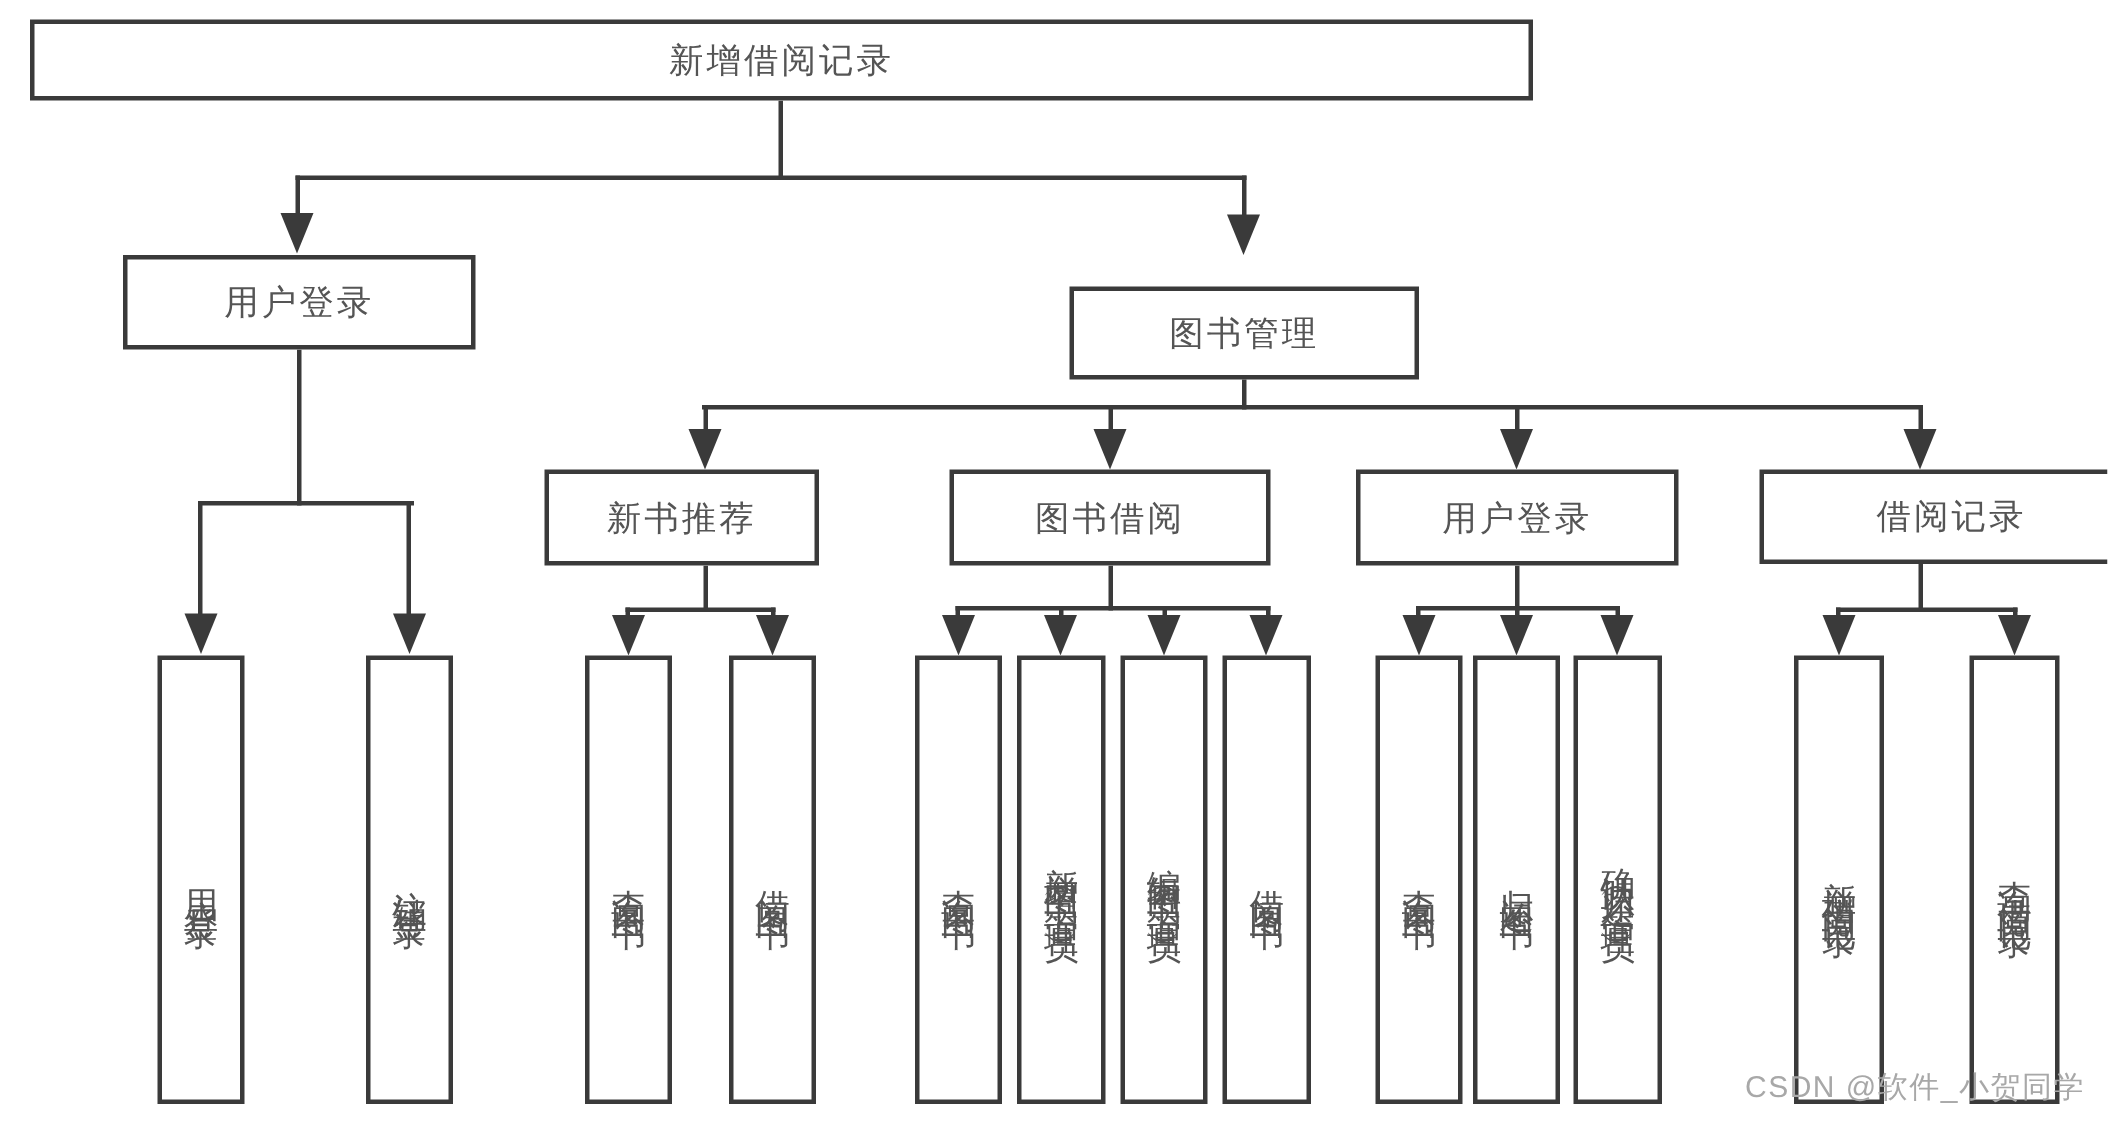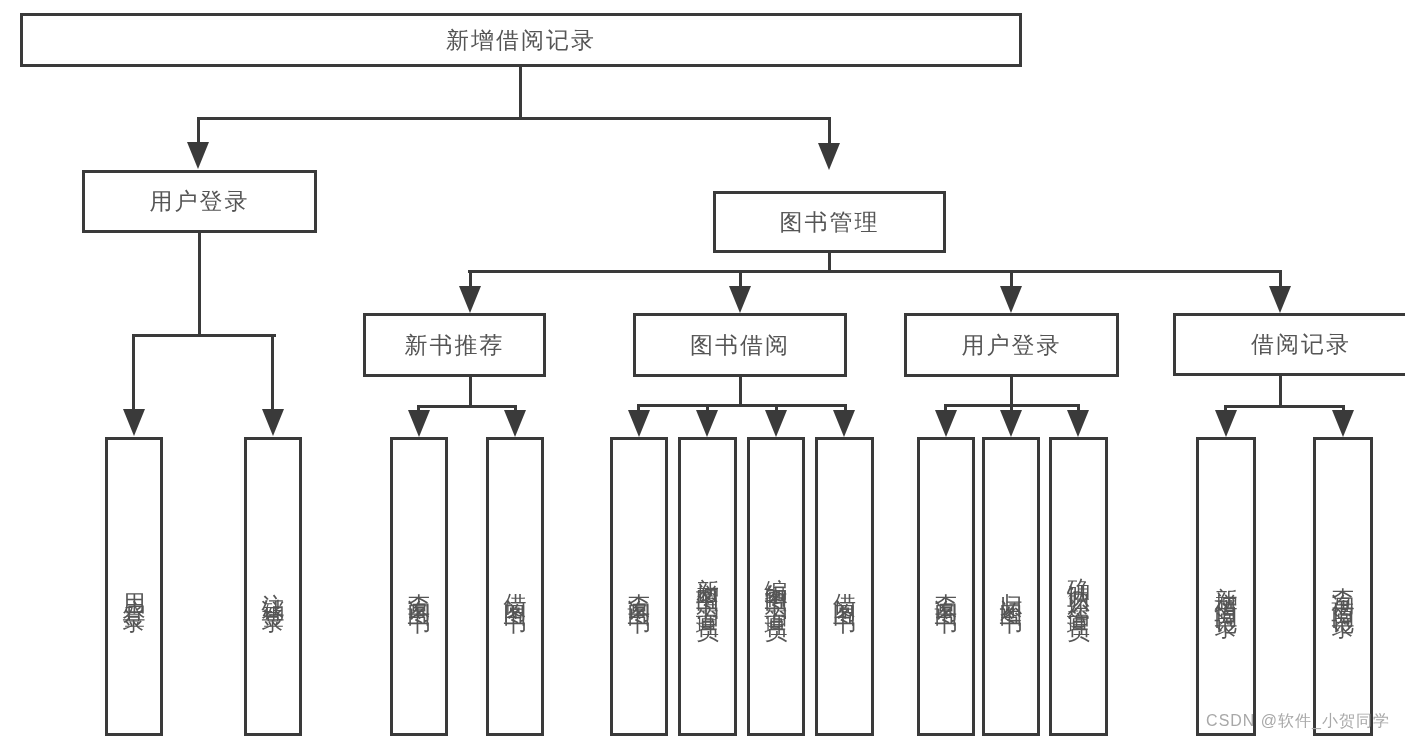--- a/index.html
+++ b/index.html
@@ -42,21 +42,21 @@
     position:absolute;
     width:0;height:0;
     border-left:11px solid transparent;
     border-right:11px solid transparent;
     border-top:27px solid var(--line);
     z-index:1;
   }
   .watermark{
     position:absolute;
     right:15px;top:711px;
-    font-size:16px;
+    font-size:20px;
     letter-spacing:1px;
     color:var(--wm);
     z-index:9;
     white-space:nowrap;
   }
 </style>
 </head>
 <body>
 
 <div class="canvas">

